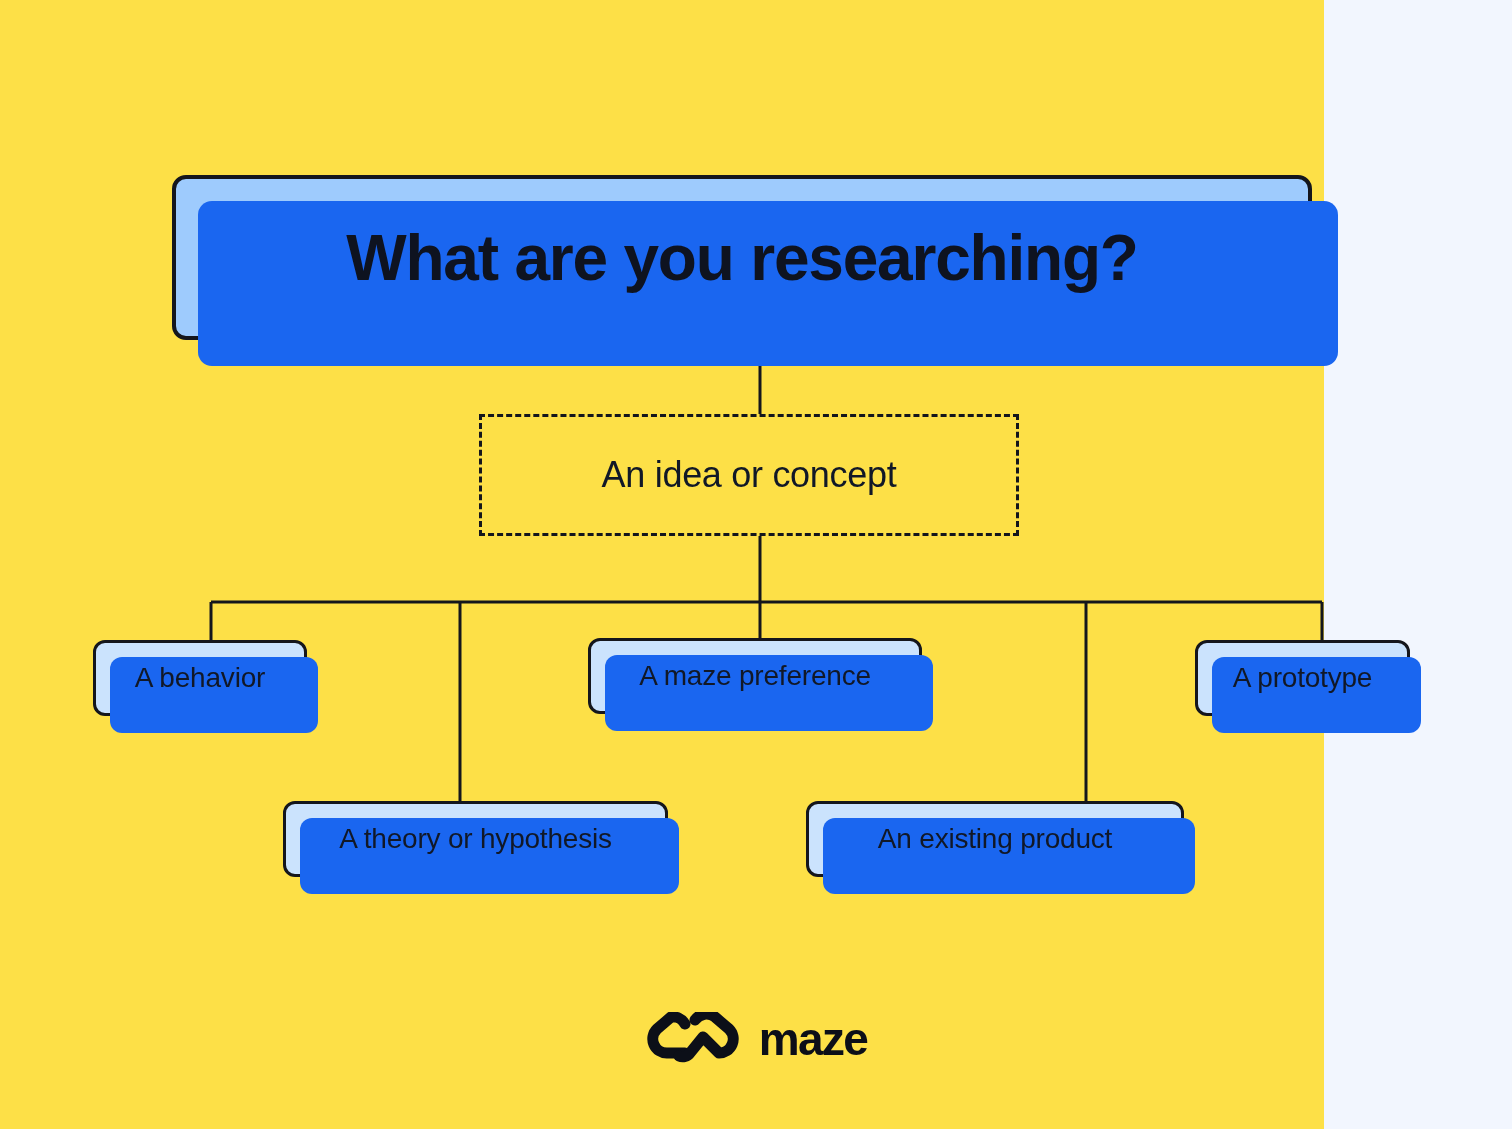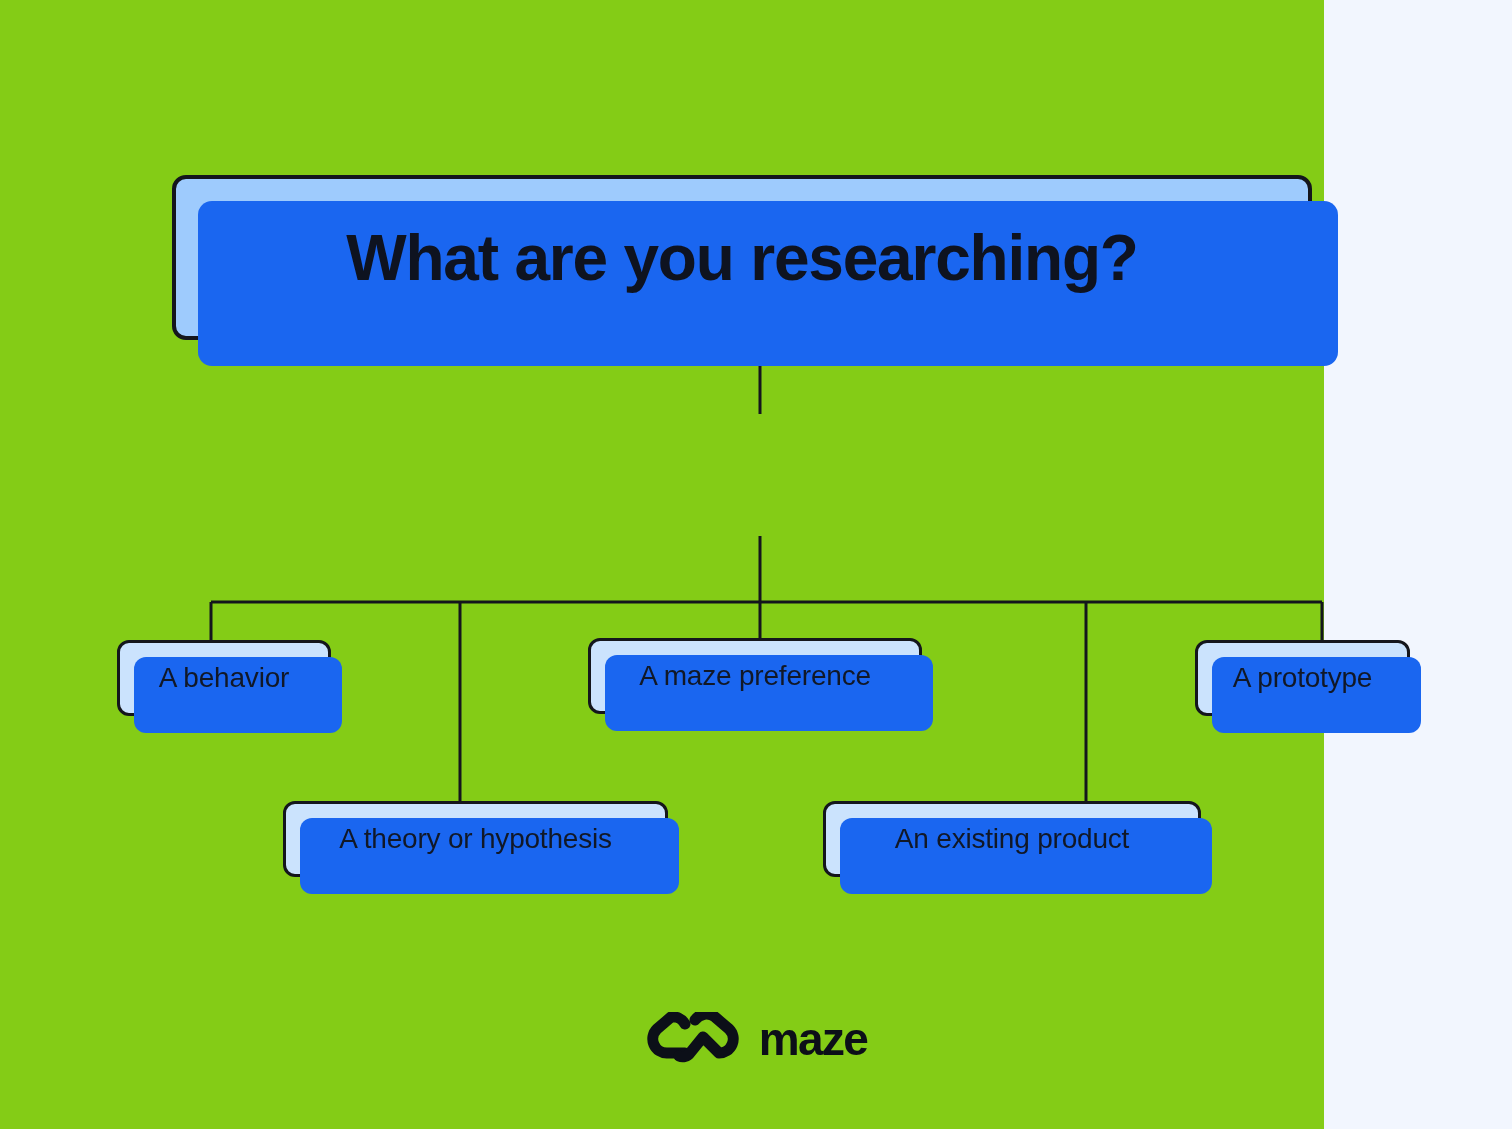--- a/index.html
+++ b/index.html
@@ -10,21 +10,21 @@
     height: 1129px;
     background: #f2f6fe;
     font-family: "Liberation Sans", "DejaVu Sans", sans-serif;
     overflow: hidden;
   }
 
   #stage {
     position: relative;
     width: 1324px;
     height: 1129px;
-    background: #84cc16;
+    background: #fde047;
   }
 
   
   #connectors {
     position: absolute;
     inset: 0;
     width: 1512px;
     height: 1129px;
     pointer-events: none;
   }
@@ -99,25 +99,25 @@
     color: #111827;
     white-space: nowrap;
   }
   .leaf .shadow {
     left: 14px;
     top: 14px;
     width: 100%;
     height: 76px;
   }
 
-  #leaf-behavior         { left: 117px;  top: 640px; width: 214px; }
+  #leaf-behavior         { left: 93px;  top: 640px; width: 214px; }
   #leaf-user-preference  { left: 588px;  top: 638px; width: 334px; }
   #leaf-prototype        { left: 1195px; top: 640px; width: 215px; }
   #leaf-theory           { left: 255px;  top: 801px; width: 385px; margin-left: 28px; }
-  #leaf-existing-product { left: 823px;  top: 801px; width: 378px; align-items: center; }
+  #leaf-existing-product { left: 806px;  top: 801px; width: 378px; align-items: center; }
 
   
   #logo {
     position: absolute;
     left: 0;
     top: 1012px;
     width: 1512px;
     display: flex;
     align-items: flex-end;
     justify-content: center;
@@ -148,20 +148,23 @@
     <line x1="460" y1="602" x2="460" y2="801"></line>
     <line x1="1086" y1="602" x2="1086" y2="801"></line>
     <line x1="1322" y1="602" x2="1322" y2="640"></line>
   </svg>
 
   <div class="node" id="title-card">
     <span class="shadow"></span>
     <span class="label">What are you researching?</span>
   </div>
 
+  <div class="node" id="idea-node">
+    <span class="label">An idea or concept</span>
+  </div>
 
   <div class="node leaf" id="leaf-behavior">
     <span class="shadow"></span>
     <span class="label">A behavior</span>
   </div>
 
   <div class="node leaf" id="leaf-user-preference">
     <span class="shadow"></span>
     <span class="label">A maze preference</span>
   </div>

